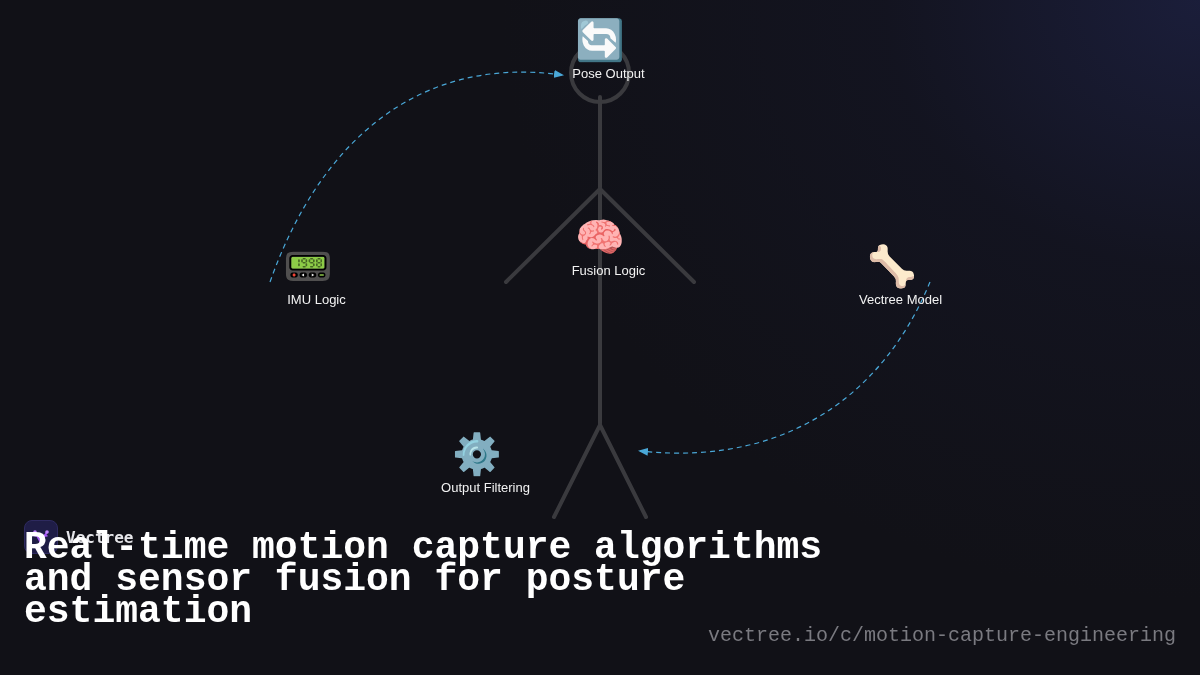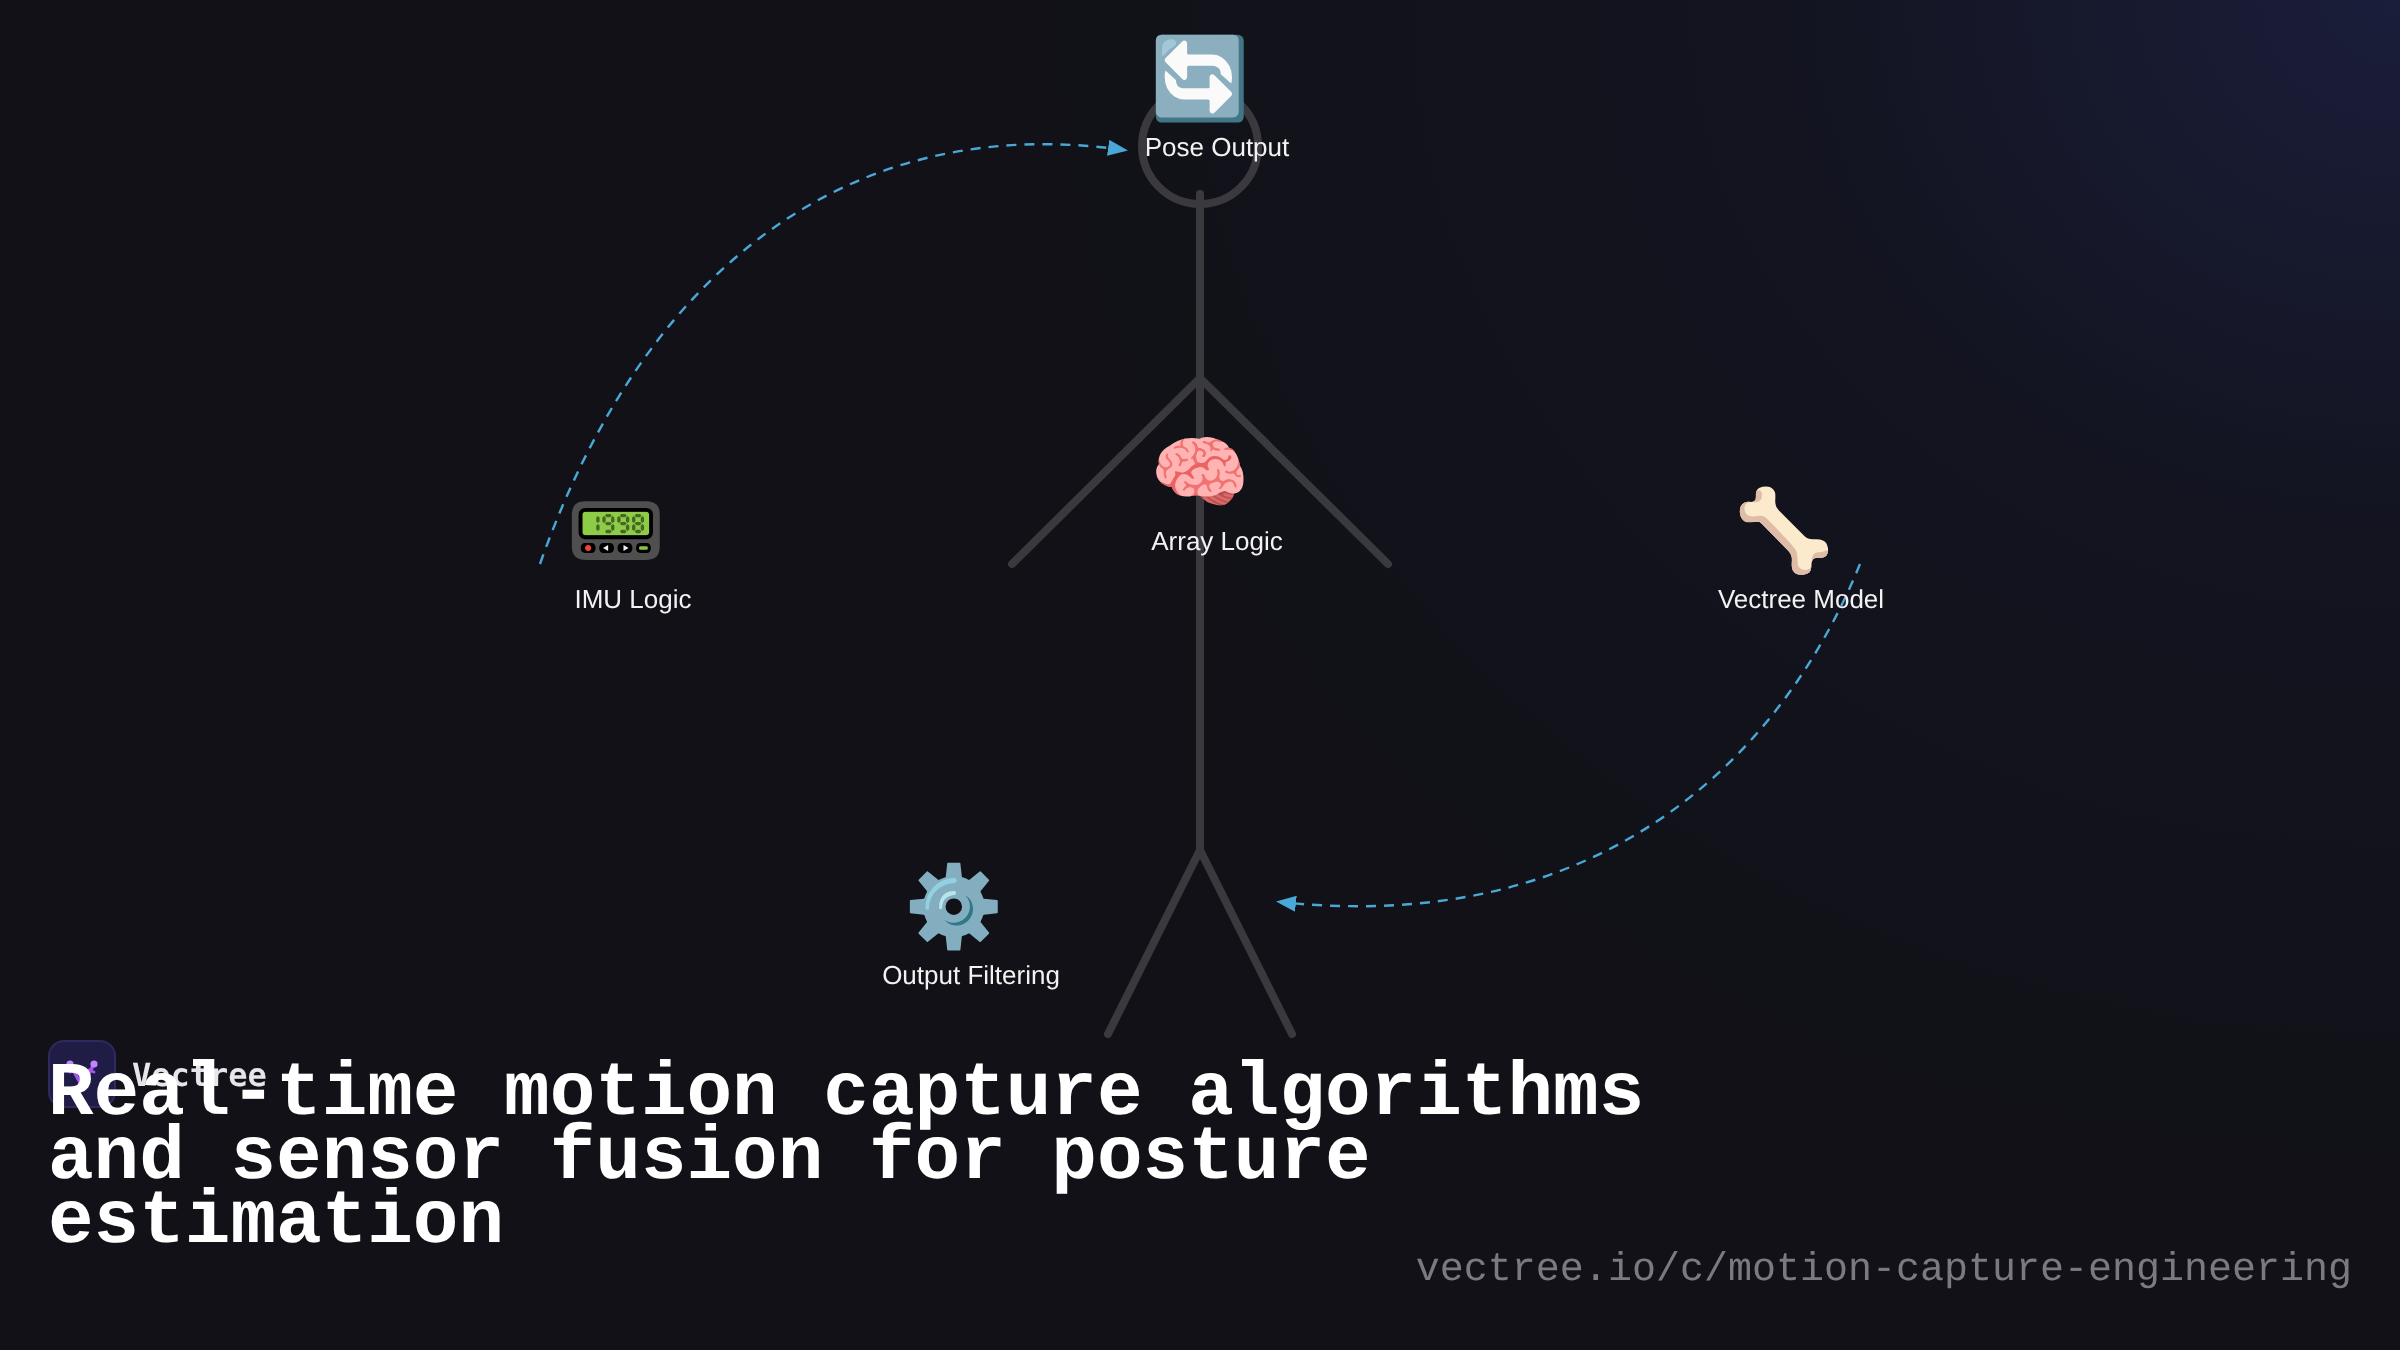--- a/index.html
+++ b/index.html
@@ -45,21 +45,21 @@
   <path d="M930,282 C890,380 800,468 640,451" fill="none" stroke="#4aa8d8" stroke-width="1.2" stroke-dasharray="5,4" marker-end="url(#arrow)"></path>
 </svg>
 
 <div class="node" style="left:600px; top:16px;">
   <span class="icon">🔄</span>
   <span class="label">Pose Output</span>
 </div>
 
 <div class="node" style="left:600px; top:213px;">
   <span class="icon">🧠</span>
-  <span class="label">Array Logic</span>
+  <span class="label">Fusion Logic</span>
 </div>
 
 <div class="node" style="left:308px; top:242px;">
   <span class="icon">📟</span>
   <span class="label">IMU Logic</span>
 </div>
 
 <div class="node" style="left:892px; top:242px;">
   <span class="icon">🦴</span>
   <span class="label">Vectree Model</span>

